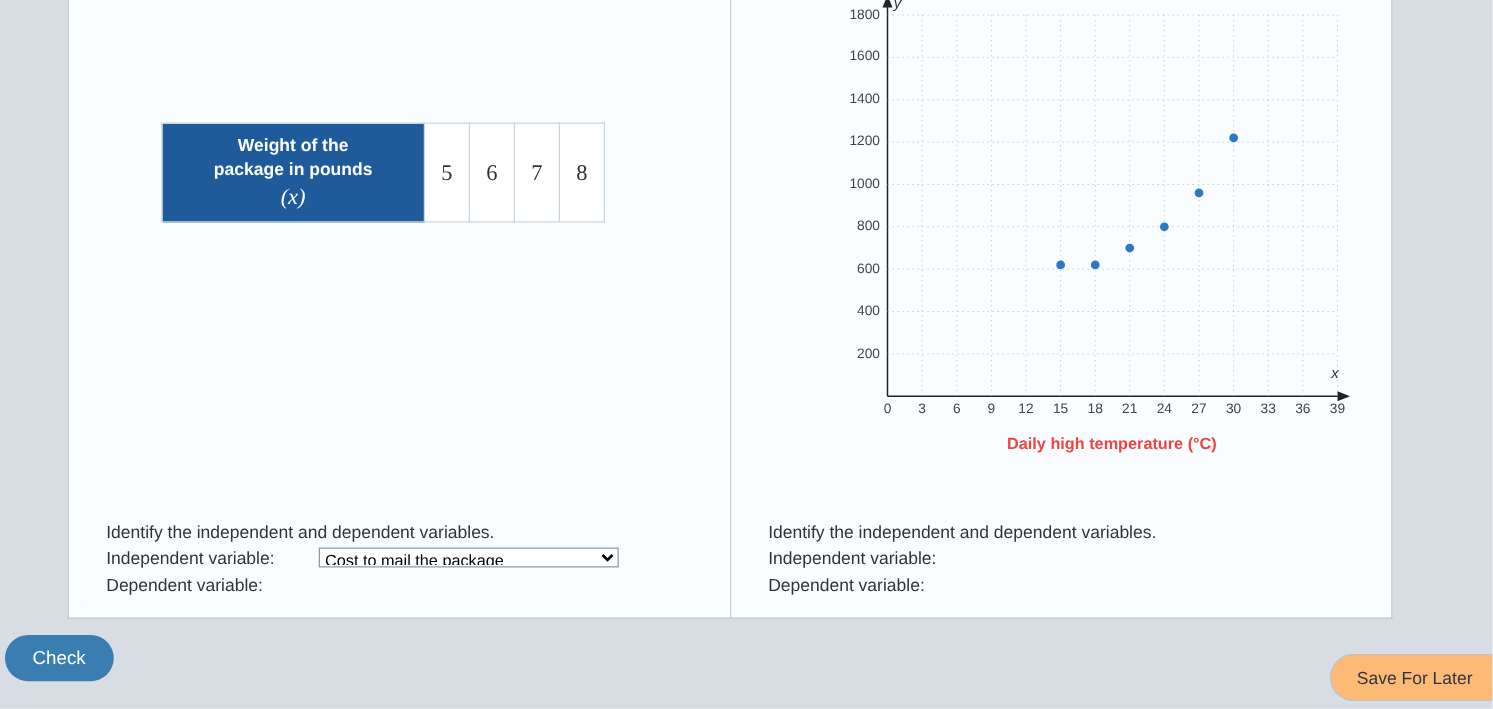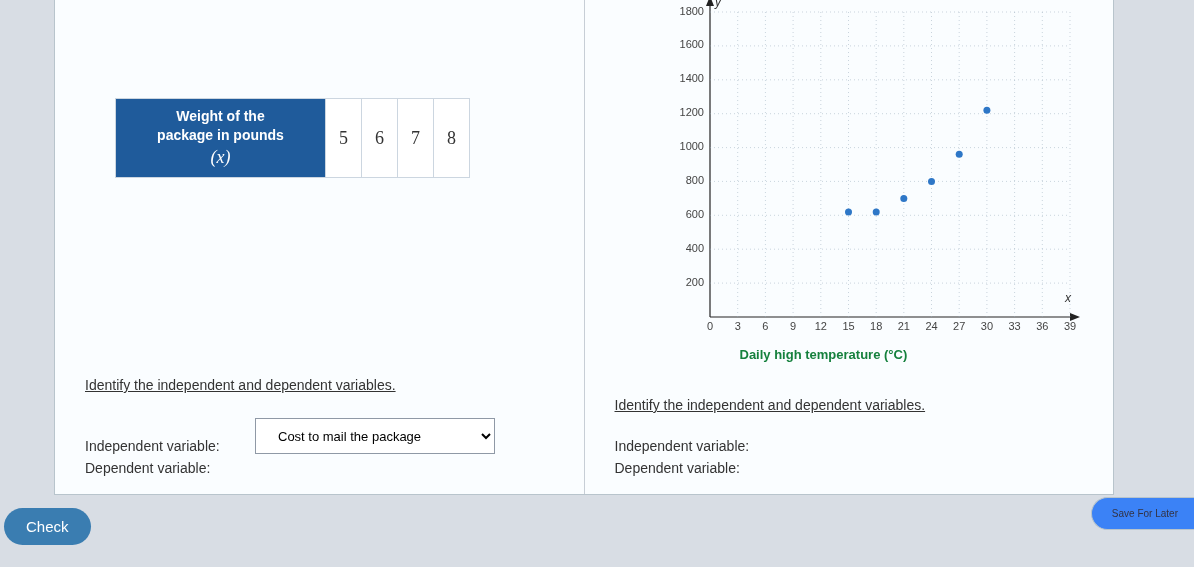--- a/index.html
+++ b/index.html
@@ -33,21 +33,21 @@
   .divider {
     width: 1px;
     background: #c7ced6;
     height: 100%;
   }
 
   
   .data-table {
     border-collapse: collapse;
     margin-top: 86px;
-    margin-left: 30px;
+    margin-left: 44px;
   }
   .data-table th {
     background: #1f5b9b;
     color: #fff;
     font-weight: bold;
     font-size: 14px;
     padding: 8px 10px;
     border: 1px solid #ccd6e0;
     width: 210px;
     line-height: 1.35;
@@ -86,24 +86,24 @@
     font-weight: bold;
     font-size: 13px;
     color: #222;
     line-height: 1.3;
   }
   .x-label {
     position: absolute;
     left: 150px;
     bottom: 8px;
     width: 300px;
-    text-align: left;
+    text-align: center;
     font-weight: bold;
     font-size: 13px;
-    color: #15803d;
+    color: #ef4444;
   }
   svg.chart-svg {
     position: absolute;
     left: 70px;
     top: -8px;
     width: 430px;
     height: 360px;
   }
   .grid-line { stroke: #9ab; stroke-dasharray: 1,3; stroke-width: 0.5; }
   .axis-line { stroke: #222; stroke-width: 1.2; }
@@ -113,57 +113,57 @@
 
   
   .q-block {
     position: absolute;
     bottom: 12px;
     left: 30px;
     right: 30px;
     font-size: 14px;
     color: #333;
   }
-  .q-prompt { margin-bottom: 25px; text-decoration: underline; }
+  .q-prompt { margin-bottom: 5px; }
   .q-row { margin-bottom: 6px; display: flex; align-items: flex-end; }
   .q-row label { width: 170px; }
   .q-row select {
     flex: 1;
     max-width: 240px;
     font-size: 13px;
-    height: 36px;
+    height: 16px;
     border: 1px solid #8f99a6;
     background: #fff;
-    padding: 1px 18px;
+    padding: 1px 0;
   }
 
   
   .check-btn {
     position: absolute;
     left: 4px;
     bottom: 22px;
     background: #3a7db1;
     color: #fff;
     border: none;
     border-radius: 20px;
     padding: 10px 22px;
     font-size: 15px;
     cursor: pointer;
   }
   .save-btn {
     position: absolute;
     right: 0;
-    bottom: 37px;
-    background: #3b82f6;
+    bottom: 6px;
+    background: #fdba74;
     color: #334;
     border: 1px solid #b8c4cc;
     border-right: none;
     border-radius: 20px 0 0 20px;
     padding: 10px 16px 10px 20px;
-    font-size: 10px;
+    font-size: 14px;
     cursor: pointer;
   }
 </style>
 </head>
 <body>
 
 <div class="main-panel">
   <div class="columns">
 
     <div class="col-left">

